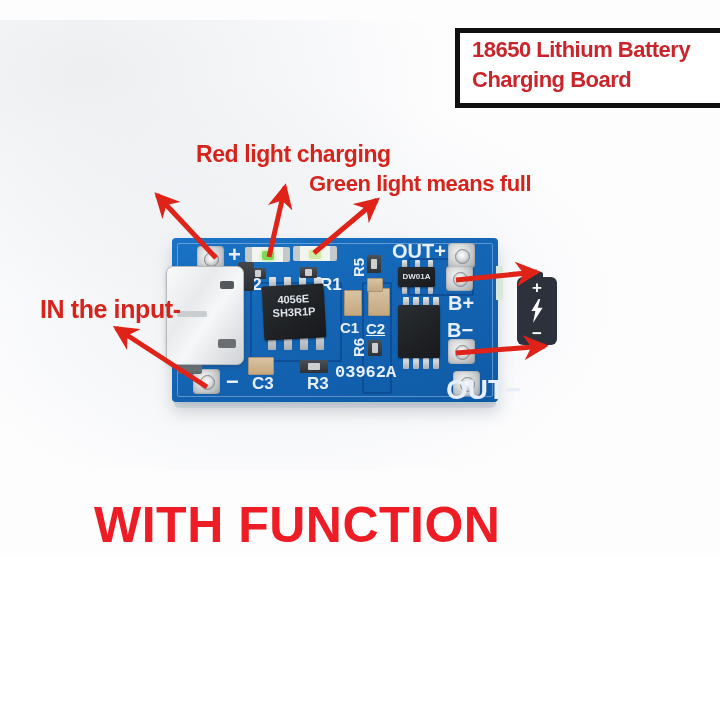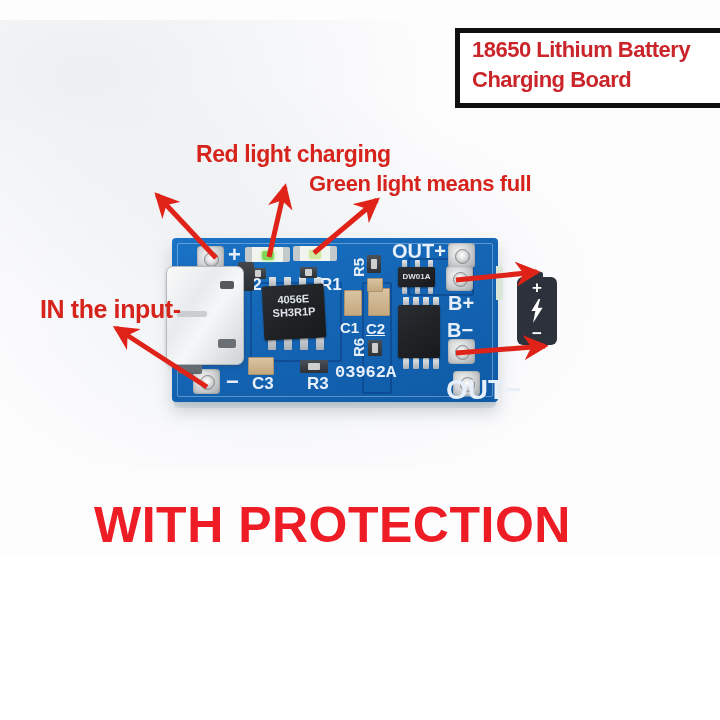--- a/index.html
+++ b/index.html
@@ -218,18 +218,18 @@
     </defs>
     <line x1="216" y1="258" x2="157" y2="195" stroke="#df2318" stroke-width="5" marker-end="url(#ah)"></line>
     <line x1="269" y1="257" x2="285" y2="187" stroke="#df2318" stroke-width="5" marker-end="url(#ah)"></line>
     <line x1="314" y1="253" x2="377" y2="200" stroke="#df2318" stroke-width="5" marker-end="url(#ah)"></line>
     <line x1="207" y1="387" x2="116" y2="328" stroke="#df2318" stroke-width="5" marker-end="url(#ah)"></line>
     <line x1="456" y1="280" x2="537" y2="272" stroke="#df2318" stroke-width="5" marker-end="url(#ah)"></line>
     <line x1="456" y1="353" x2="545" y2="346" stroke="#df2318" stroke-width="5" marker-end="url(#ah)"></line>
   </svg>
 
   <div class="heading">
-    <div>WITH PROTECTION</div>
+    <div>WITH FUNCTION</div>
     <div>FUNCTION</div>
   </div>
 
 
 </div>
 
 </body></html>

